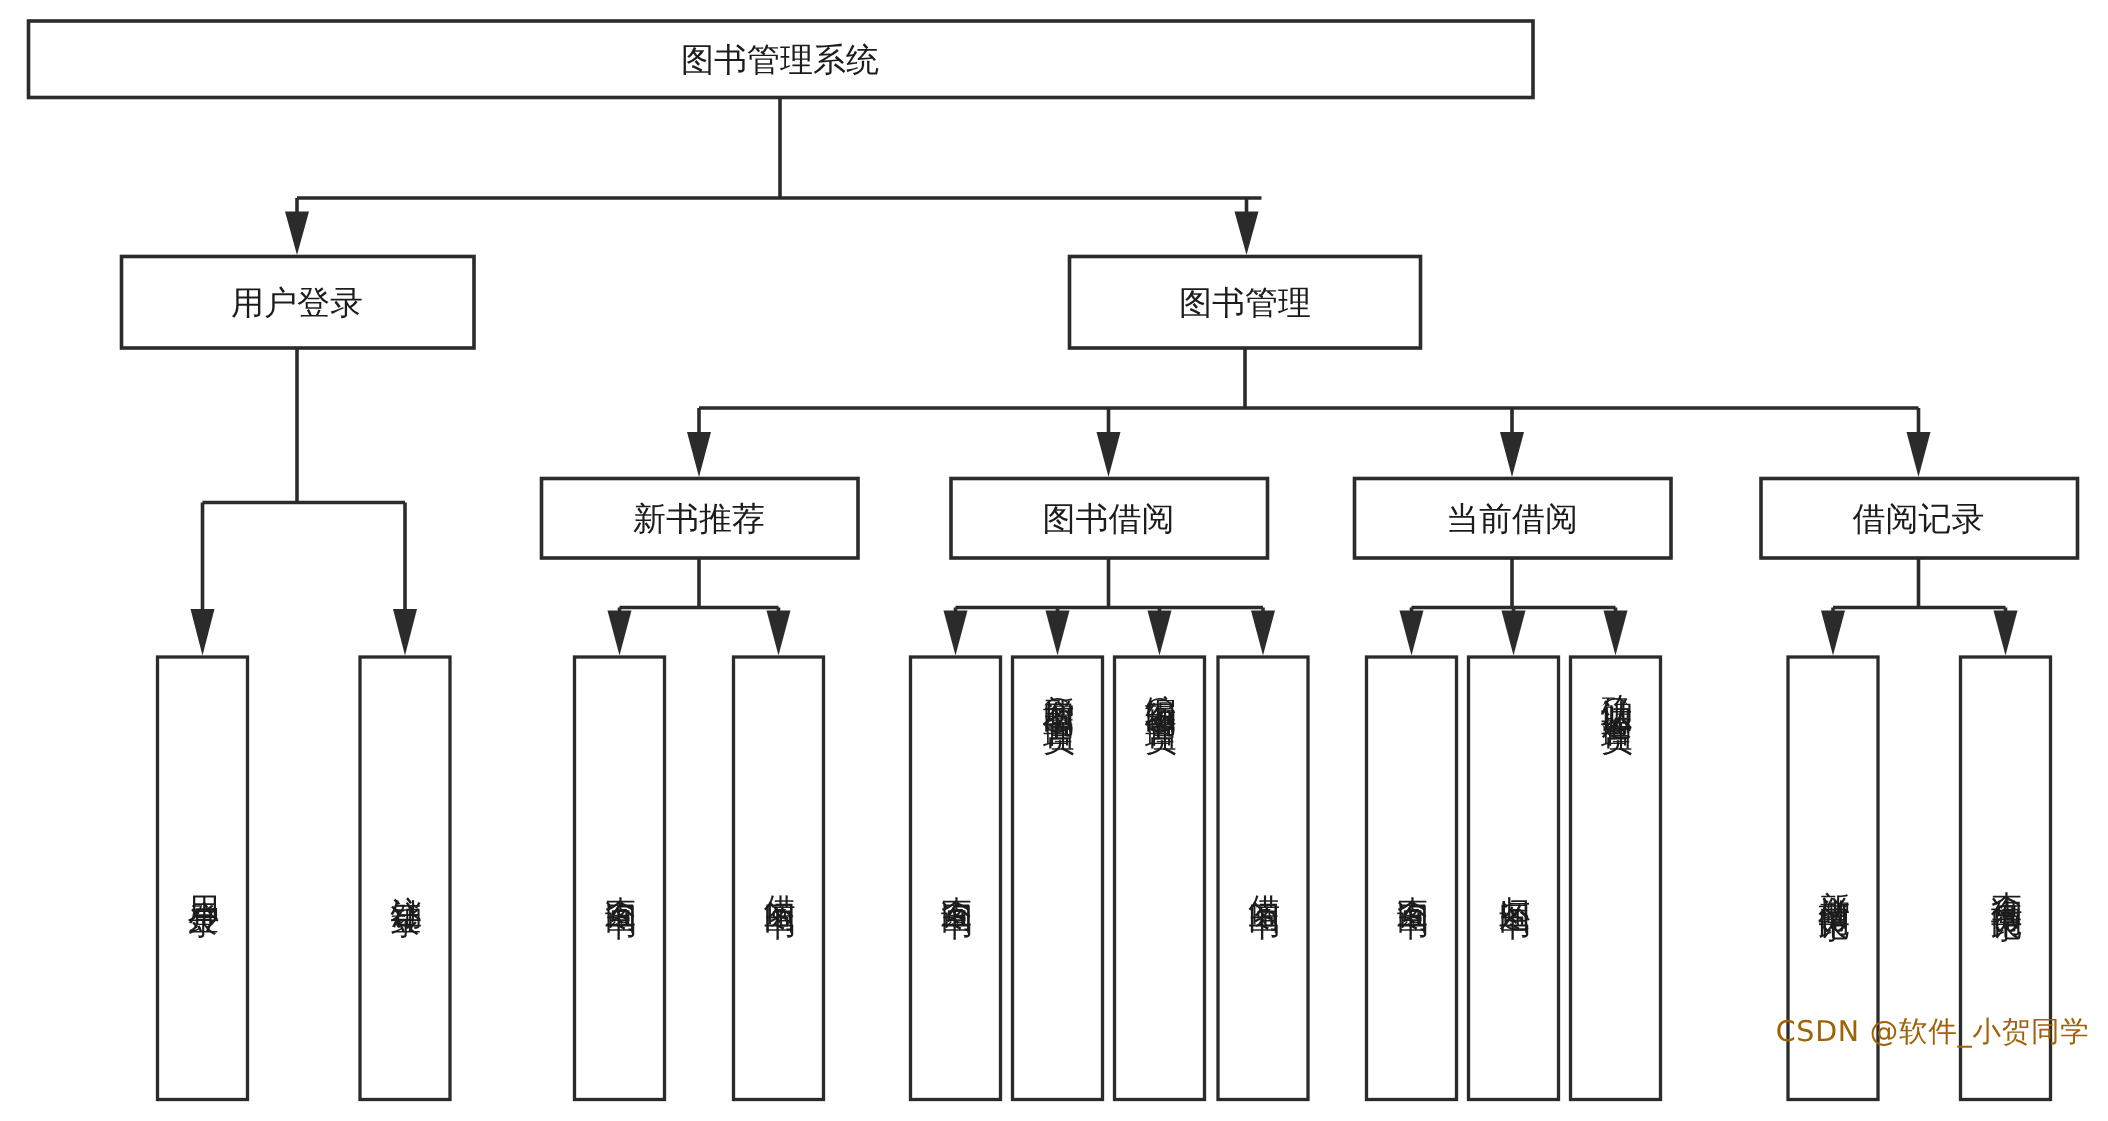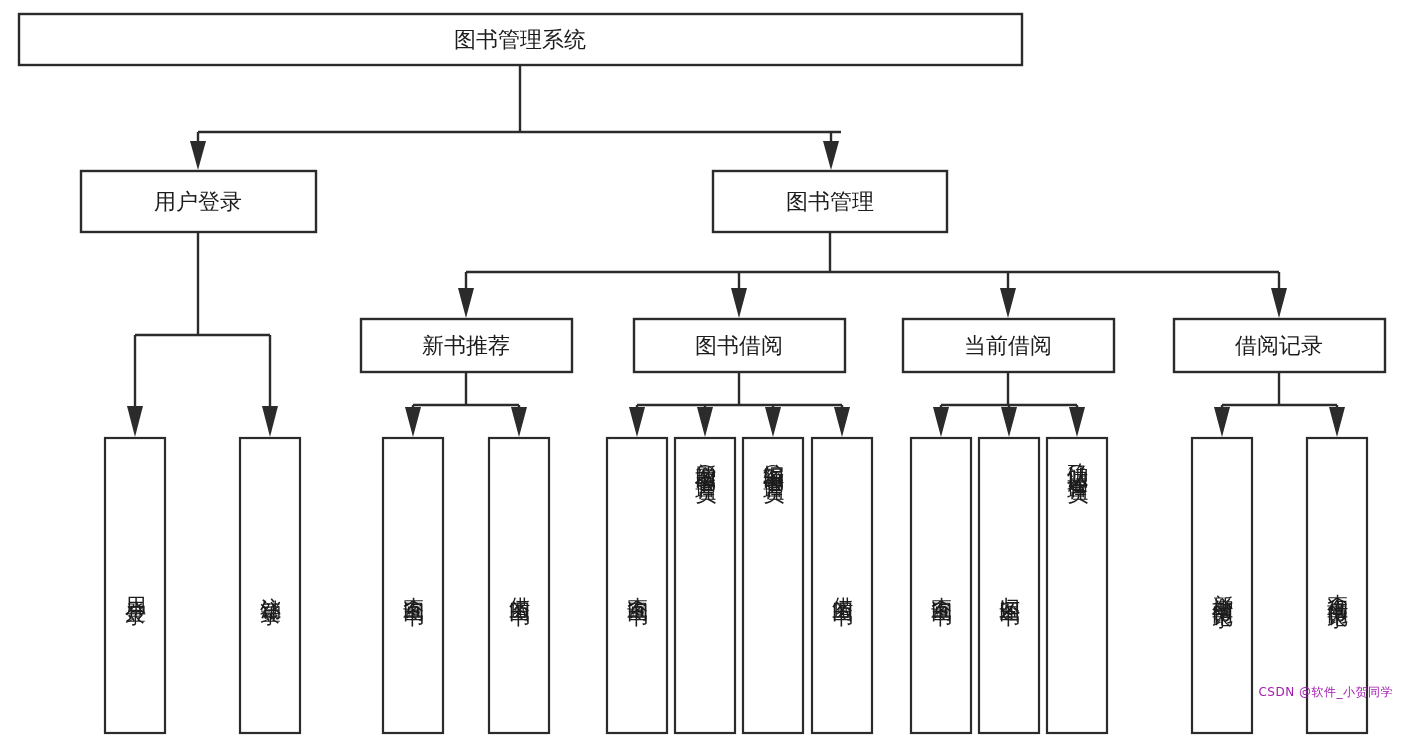--- a/index.html
+++ b/index.html
@@ -49,22 +49,22 @@
     font-size: 22px;
     fill: #1c1c1c;
     text-anchor: middle;
     dominant-baseline: middle;
   }
   .watermark {
     position: absolute;
     right: 12px;
     bottom: 6px;
     font-family: "DejaVu Sans", "Liberation Sans", sans-serif;
-    font-size: 12px;
-    color: #a21caf;
+    font-size: 19px;
+    color: #a16207;
     letter-spacing: 0.5px;
     white-space: nowrap;
     pointer-events: none;
   }
 </style>
 </head>
 <body>
 
 <div id="diagram-root">
 

